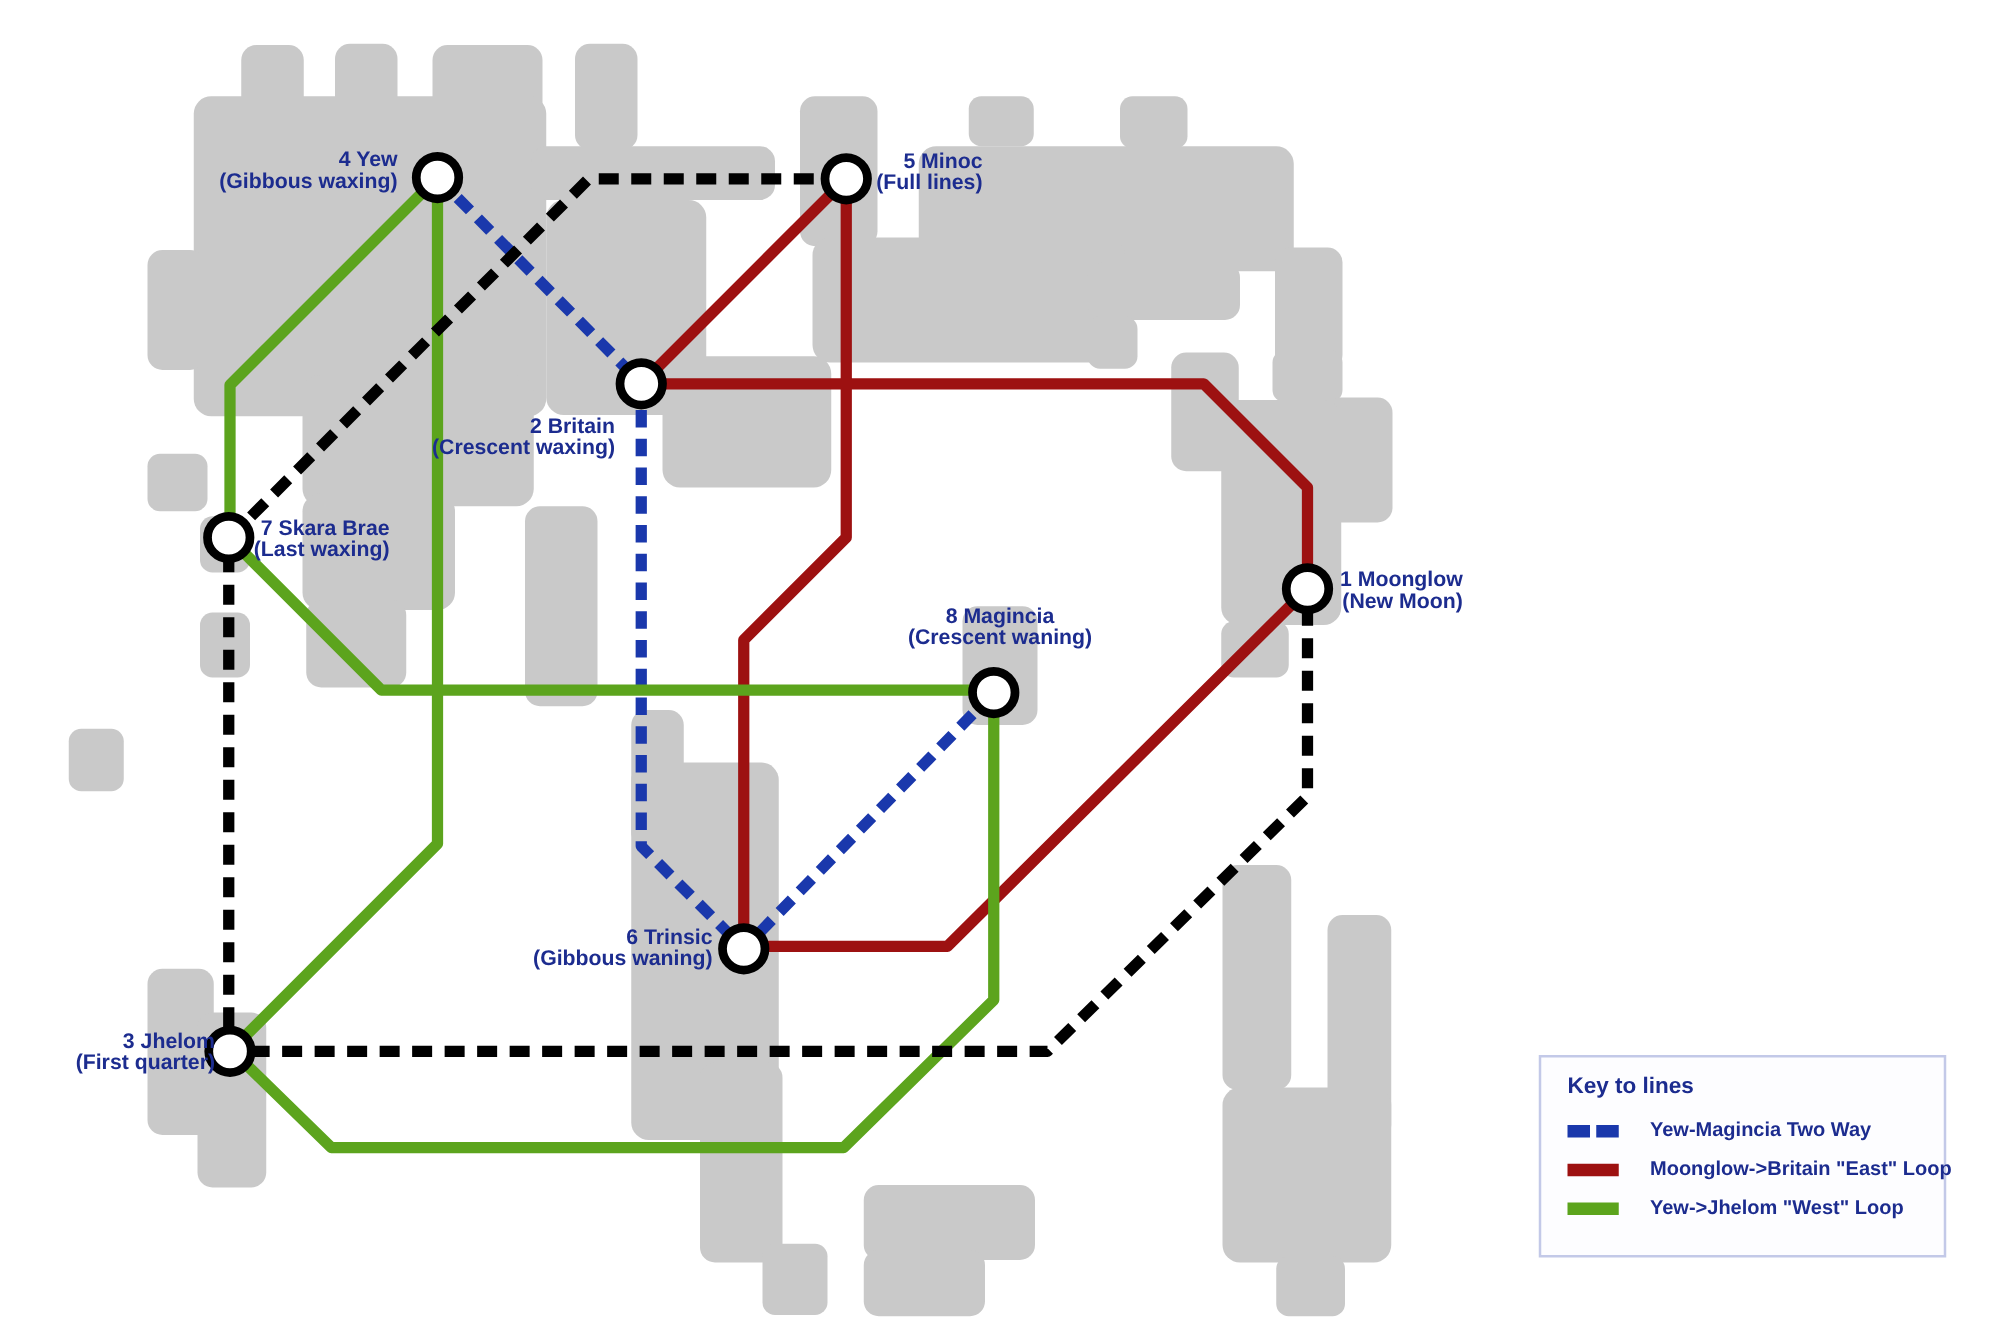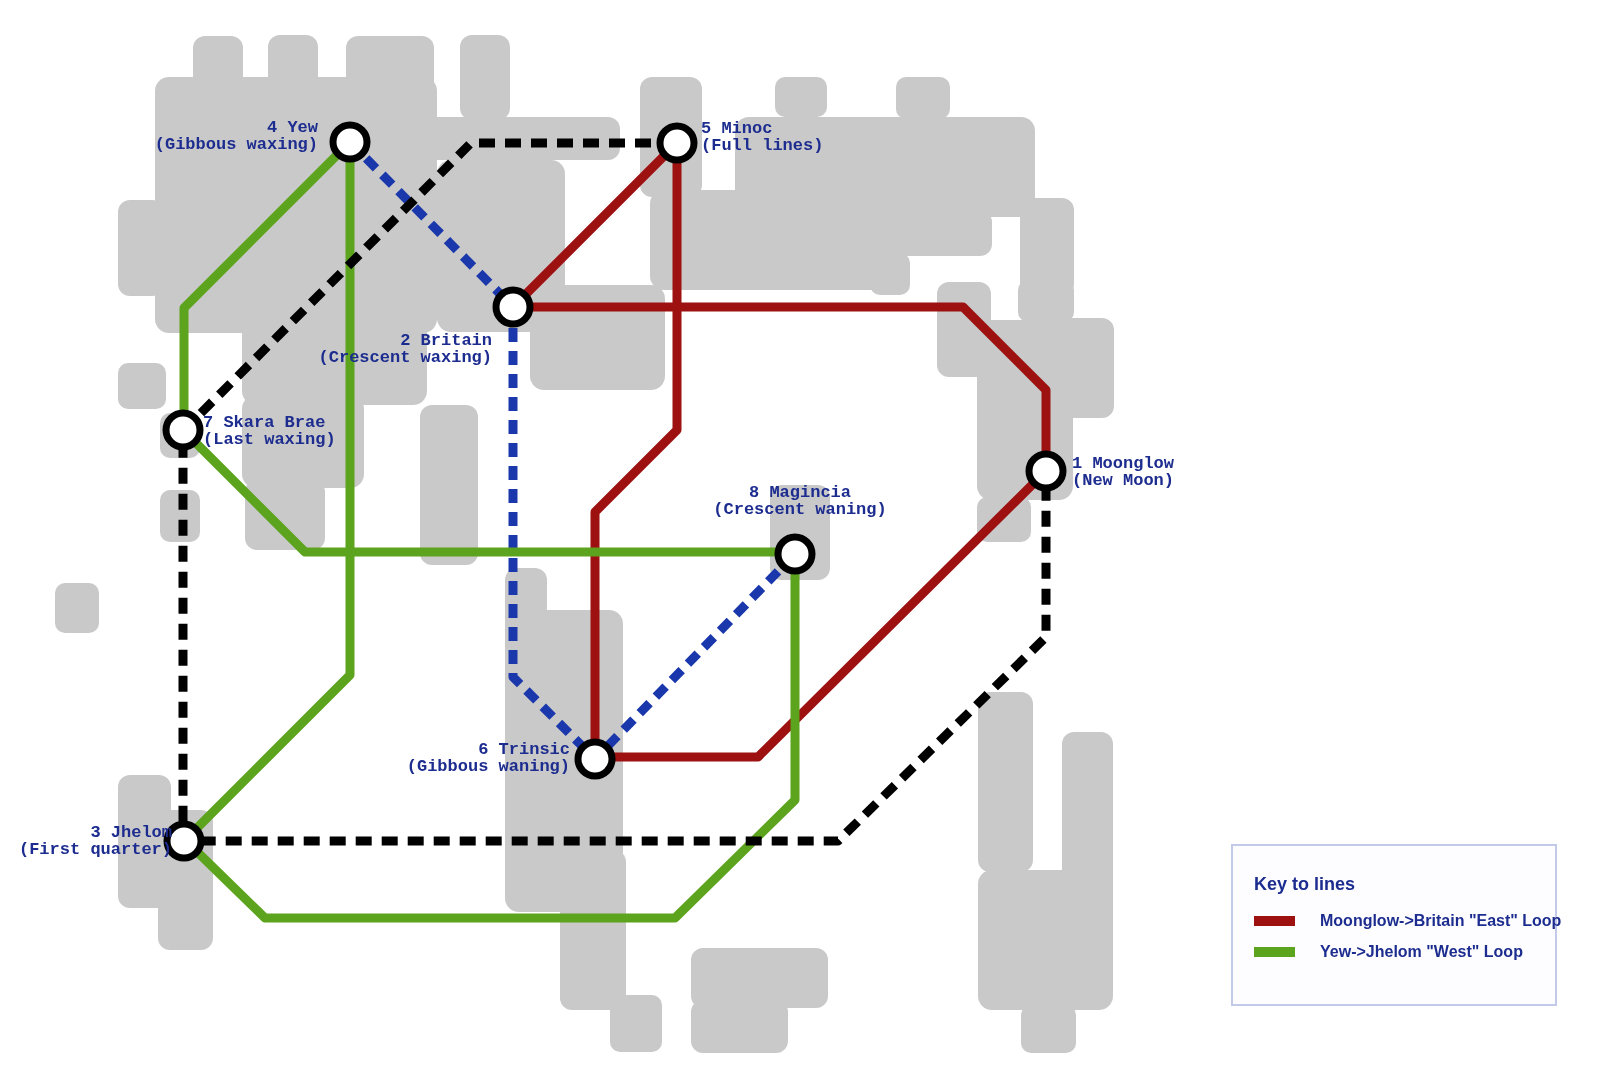--- a/index.html
+++ b/index.html
@@ -1,25 +1,25 @@
 <!DOCTYPE html>
 <html><head>
 <meta charset="utf-8">
 <style>
   html,body{margin:0;padding:0;background:#fff;}
   #stage{position:relative;width:1600px;height:1067px;background:#ffffff;overflow:hidden;
          font-family:"Liberation Sans", sans-serif;}
   #mapsvg{position:absolute;left:0;top:0;}
-  .stn-label{position:absolute;color:#1c2c8f;font-size:17px;line-height:17px;font-weight:700;}
-  .stn-label div{white-space:nowrap;font-family:Liberation Mono, monospace;}
+  .stn-label{position:absolute;color:#1c2c8f;font-size:17px;line-height:17px;font-weight:700;text-align:right;}
+  .stn-label div{white-space:nowrap;}
   .al-r{text-align:right;}
   .al-c{text-align:center;}
   
   #legend{position:absolute;left:1231px;top:844px;width:326px;height:162px;background:#fdfdff;
-          border:2px solid #c3c9e8;box-sizing:border-box;padding:28px 0 0 21px;}
+          border:2px solid #c3c9e8;box-sizing:border-box;padding:12px 0 0 21px;}
   #legend .title{color:#1c2c8f;font-size:18px;font-weight:700;margin-bottom:10px;}
   .leg-row{display:flex;align-items:center;height:31px;}
   .swatch{width:41px;display:flex;justify-content:space-between;margin-right:25px;flex:0 0 41px;}
   .swatch .bar{height:10px;width:41px;}
   .swatch .dash{height:10px;width:18px;}
   .c-blue{background:#1a38ac;}
   .c-red{background:#9d1111;}
   .c-green{background:#5ca41d;}
   .c-black{background:#000000;}
   .leg-row .lbl{color:#1c2c8f;font-size:16px;font-weight:700;white-space:nowrap;}
@@ -139,20 +139,27 @@
   </div>
 
   <div class="stn-label al-c" style="left:700px;top:484px;width:200px;">
     <div>8 Magincia</div>
     <div>(Crescent waning)</div>
   </div>
 
   <div id="legend">
     <div class="title">Key to lines</div>
 
+    <div class="leg-row">
+      <span class="swatch">
+        <span class="dash c-blue"></span>
+          <span class="dash c-blue"></span>
+      </span>
+      <span class="lbl">Yew-Magincia Two Way</span>
+    </div>
 
     <div class="leg-row">
       <span class="swatch">
         <span class="bar c-red"></span>
       </span>
       <span class="lbl">Moonglow-&gt;Britain "East" Loop</span>
     </div>
 
     <div class="leg-row">
       <span class="swatch">

